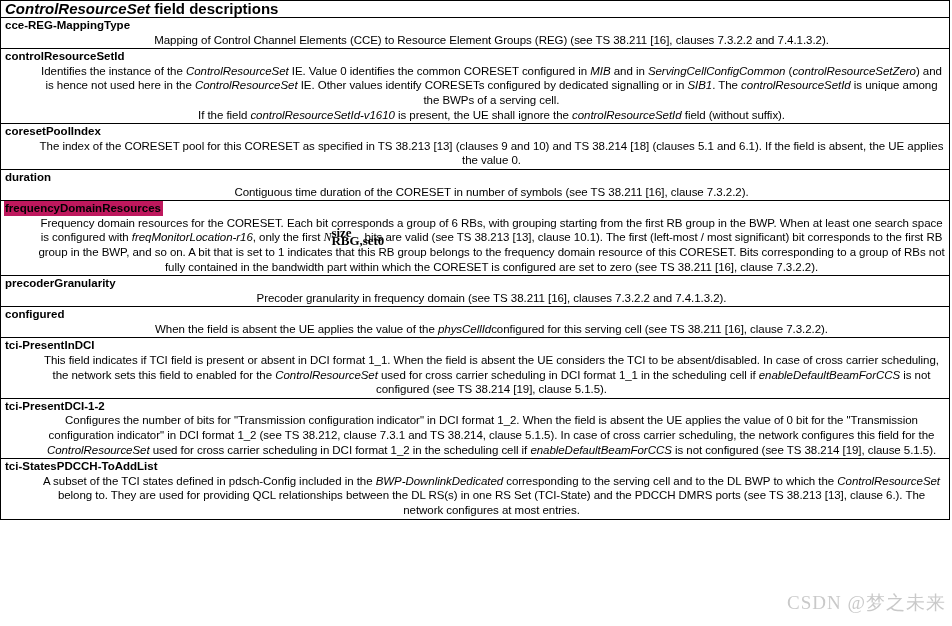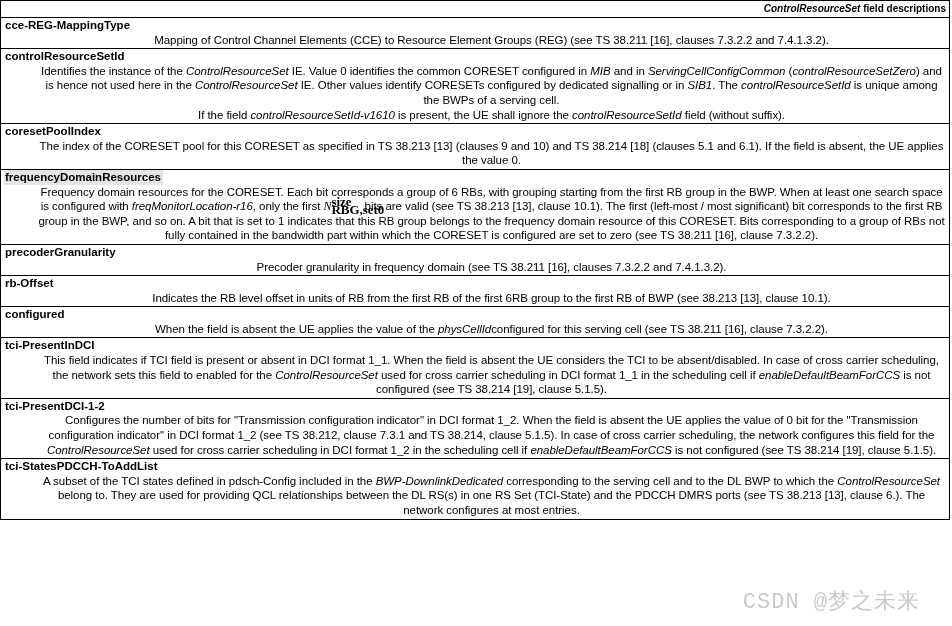--- a/index.html
+++ b/index.html
@@ -24,43 +24,43 @@
     table-layout: fixed;
   }
 
   #doc-table td {
     border: 1px solid #000;
     padding: 0px 3px 1px 4px;
     vertical-align: top;
   }
 
   .caption-cell {
-    text-align: right;
-    font-size: 10px;
+    text-align: left;
+    font-size: 15px;
     line-height: 15px;
     padding-top: 1px;
     padding-bottom: 1px;
   }
   .caption-ie {
     font-weight: bold;
     font-style: italic;
   }
   .caption-rest {
     font-weight: bold;
   }
 
   .field-name {
     font-weight: bold;
     font-size: 11.5px;
     line-height: 14.6px;
     display: block;
     width: fit-content;
   }
   .field-name.hl {
-    background: #e5e5e5;
+    background: #be185d;
     padding: 0 2px 0 1px;
     margin-left: -1px;
   }
 
   .field-desc {
     font-size: 11.5px;
     line-height: 14.6px;
     display: block;
     text-align: center;
     letter-spacing: -0.05px;
@@ -88,25 +88,25 @@
     left: 100%;
     line-height: 7.2px;
     white-space: nowrap;
   }
   .mathvar .sup { top: -1px; }
   .mathvar .sub { top: 7px; }
   .mathgap { display: inline-block; width: 30px; }
 
   #watermark {
     position: absolute;
-    right: 32px;
+    right: 6px;
     bottom: 10px;
-    font-size: 22px;
+    font-size: 19px;
     color: rgba(120,120,120,0.40);
-    font-family: Liberation Mono, monospace;
+    font-family: Liberation Serif, serif;
     letter-spacing: 1px;
     white-space: nowrap;
     pointer-events: none;
     user-select: none;
   }
 </style>
 </head>
 <body>
 
 <table id="doc-table">
@@ -129,34 +129,34 @@
         </td>
       </tr>
       <tr>
         <td>
           <span class="field-name">coresetPoolIndex</span>
           <span class="field-desc">The index of the CORESET pool for this CORESET as specified in TS 38.213 [13] (clauses 9 and 10) and TS 38.214 [18] (clauses 5.1 and 6.1). If the field is absent, the UE applies the value 0.</span>
         </td>
       </tr>
       <tr>
         <td>
+          <span class="field-name">duration</span>
+          <span class="field-desc">Contiguous time duration of the CORESET in number of symbols (see TS 38.211 [16], clause 7.3.2.2).</span>
+        </td>
+      </tr>
+      <tr>
+        <td>
           <span class="field-name hl">frequencyDomainResources</span>
           <span class="field-desc">Frequency domain resources for the CORESET. Each bit corresponds a group of 6 RBs, with grouping starting from the first RB group in the BWP. When at least one search space is configured with <i>freqMonitorLocation-r16</i>, only the first <span class="mathvar">N<span class="sup">size</span><span class="sub">RBG,set0</span></span><span class="mathgap"></span> bits are valid (see TS 38.213 [13], clause 10.1). The first (left-most / most significant) bit corresponds to the first RB group in the BWP, and so on. A bit that is set to 1 indicates that this RB group belongs to the frequency domain resource of this CORESET. Bits corresponding to a group of RBs not fully contained in the bandwidth part within which the CORESET is configured are set to zero (see TS 38.211 [16], clause 7.3.2.2).</span>
         </td>
       </tr>
       <tr>
         <td>
           <span class="field-name">precoderGranularity</span>
           <span class="field-desc">Precoder granularity in frequency domain (see TS 38.211 [16], clauses 7.3.2.2 and 7.4.1.3.2).</span>
-        </td>
-      </tr>
-      <tr>
-        <td>
-          <span class="field-name">rb-Offset</span>
-          <span class="field-desc">Indicates the RB level offset in units of RB from the first RB of the first 6RB group to the first RB of BWP (see 38.213 [13], clause 10.1).</span>
         </td>
       </tr>
       <tr>
         <td>
           <span class="field-name">configured</span>
           <span class="field-desc">When the field is absent the UE applies the value of the <i>physCellId</i>configured for this serving cell (see TS 38.211 [16], clause 7.3.2.2).</span>
         </td>
       </tr>
       <tr>
         <td>

